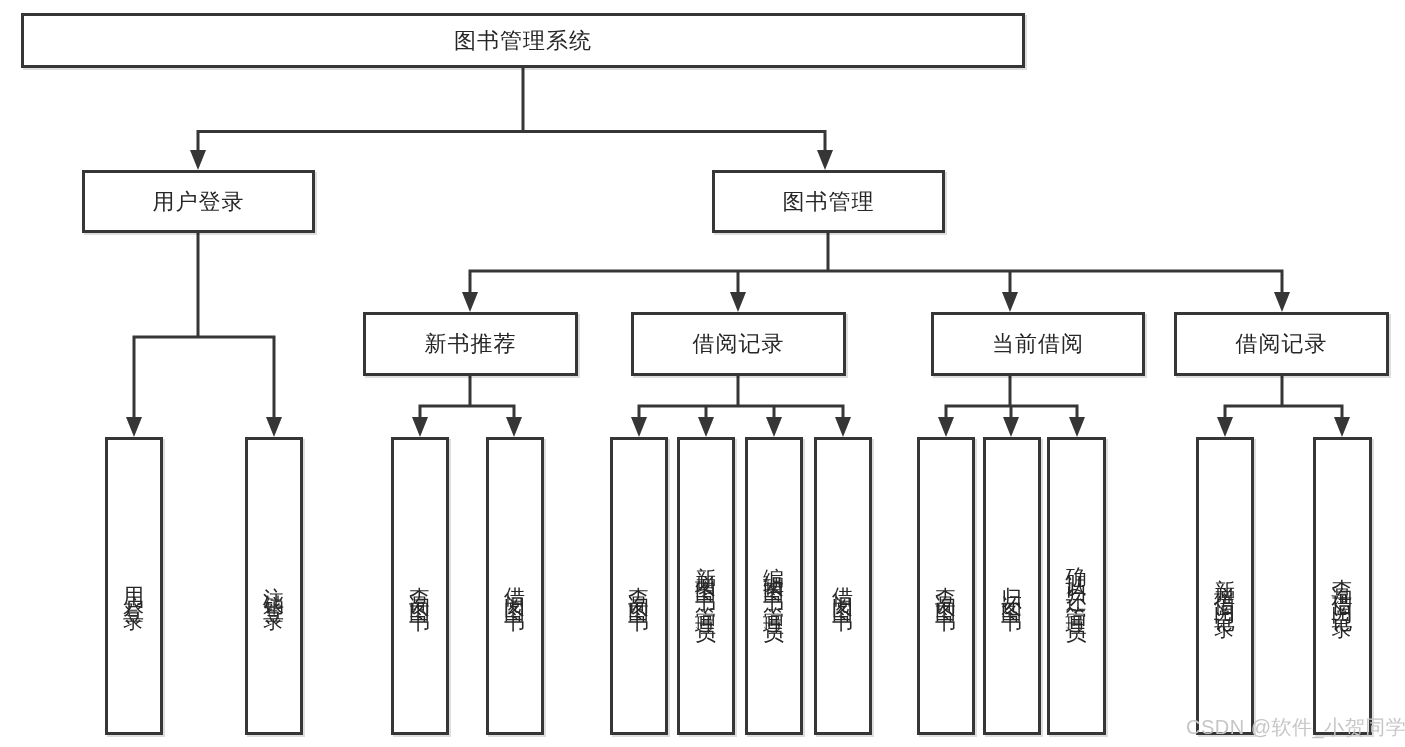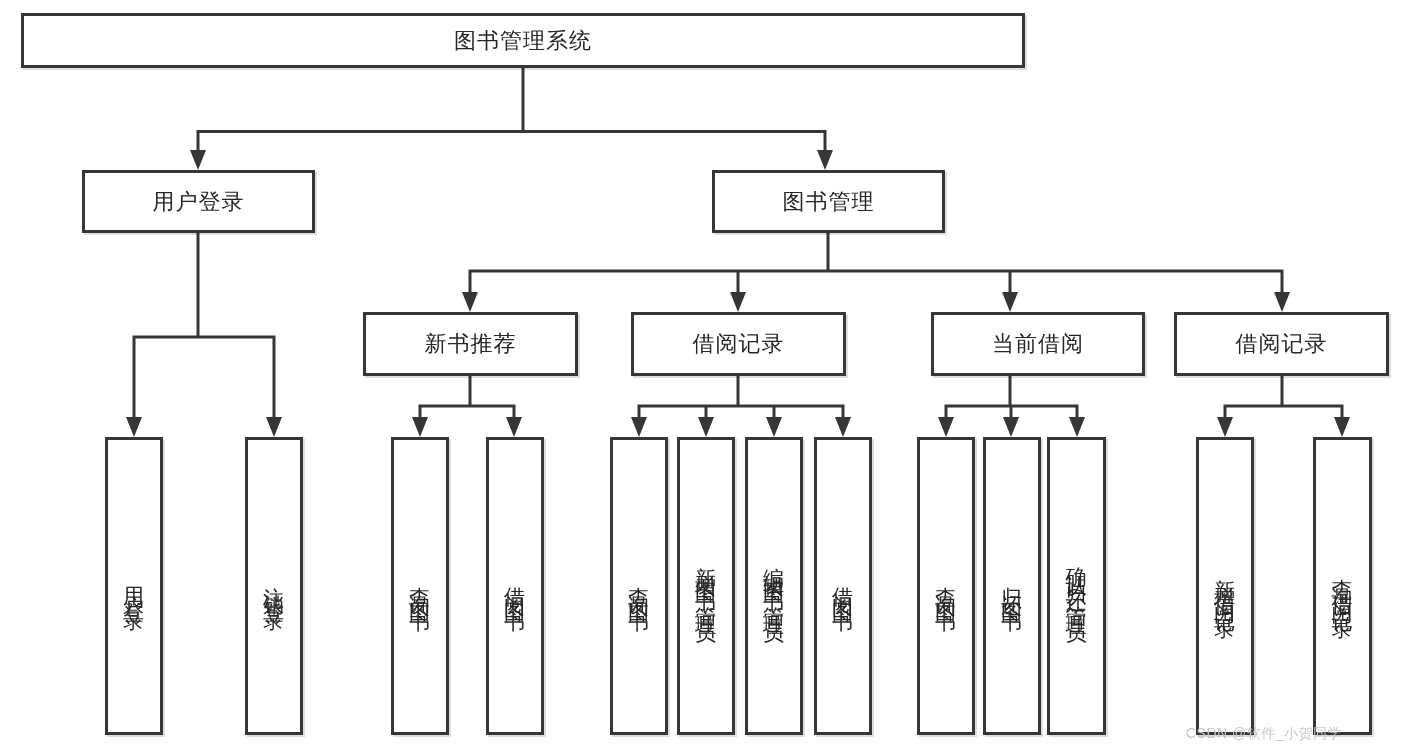--- a/index.html
+++ b/index.html
@@ -64,26 +64,25 @@
   .l-borborrow   { left: 814px; }
   .l-curquery    { left: 917px; }
   .l-curreturn   { left: 983px; }
   .l-curconfirm  { left: 1047px; width: 59px; }
   .l-recaddrec   { left: 1196px; }
   .l-recqueryrec { left: 1313px; width: 59px; }
   .watermark {
     position: absolute;
     left: 1186px;
     top: 714px;
-    font-size: 14px;
+    font-size: 20px;
     color: #c6c6c6;
     letter-spacing: 0.5px;
     z-index: 5;
     white-space: nowrap;
-    margin-top: 11px;
   }
 </style>
 </head>
 <body>
 
 <div class="canvas">
 
   <svg class="connector-layer" viewBox="0 0 1405 747" xmlns="http://www.w3.org/2000/svg">
 
     <g stroke="#363636" stroke-width="3" fill="none">

